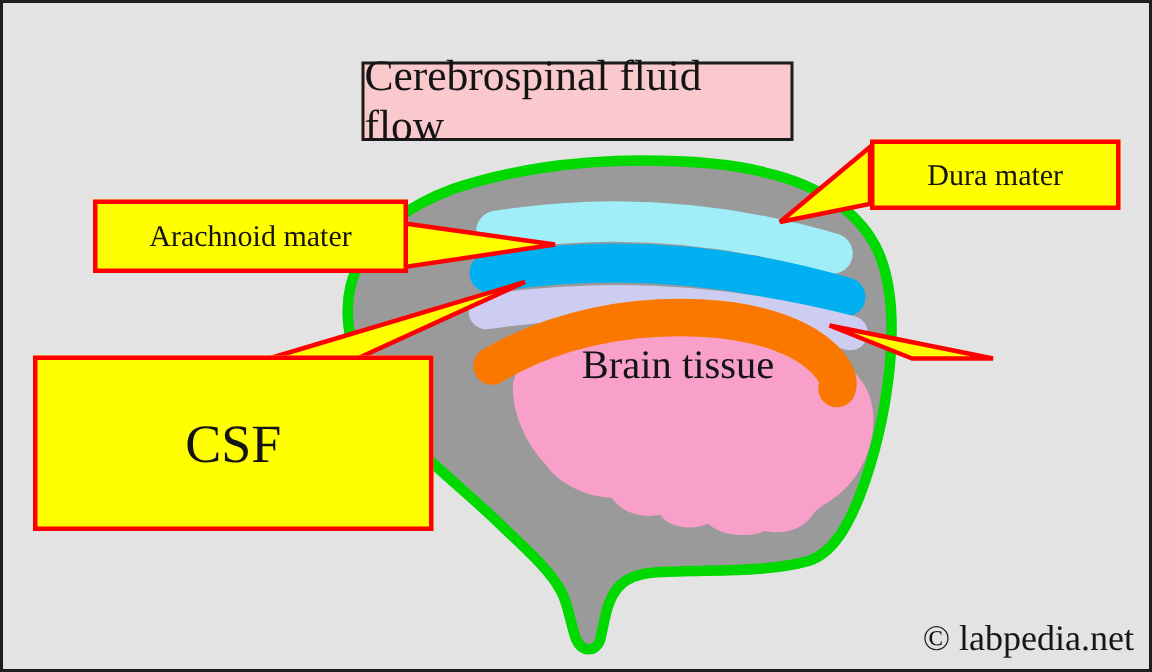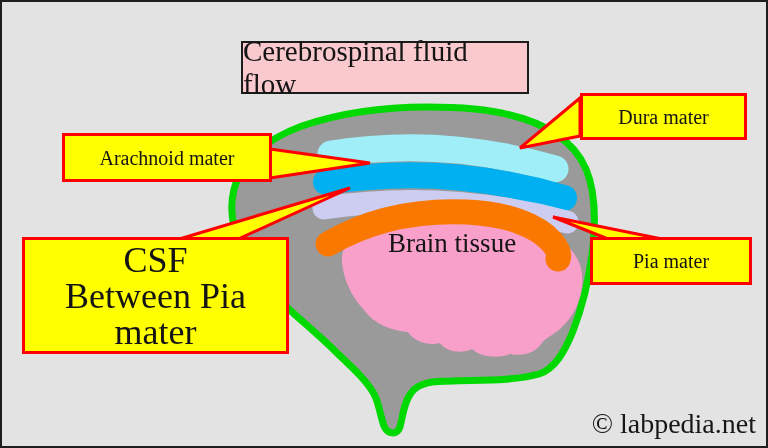--- a/index.html
+++ b/index.html
@@ -27,21 +27,21 @@
     left:20px;top:235px;width:267px;height:117px;
     flex-direction:column;font-size:36px;line-height:36px;
   }
   #pia-box{left:588px;top:235px;width:162px;height:48px;}
   #brain-label{
     position:absolute;left:360px;top:226px;width:180px;
     text-align:center;font-size:27px;color:#141414;
   }
   #watermark{
     position:absolute;right:10px;bottom:6px;
-    font-size:28px;color:#161616;
+    font-size:24px;color:#161616;
   }
 </style>
 </head>
 <body>
 
 <div id="page">
 
   <svg id="diagram-svg" width="768" height="448" viewBox="0 0 768 448">
 
     <path d="M 425 105
@@ -99,24 +99,20 @@
   <div id="dura-box" class="callout single">
     <span>Dura mater</span>
   </div>
 
   <div id="arachnoid-box" class="callout single">
     <span>Arachnoid mater</span>
   </div>
 
   <div id="csf-box" class="callout">
     <div>CSF</div>
-    <div>Between Pia mater</div>
   </div>
 
-  <div id="pia-box" class="callout single">
-    <span>Pia mater</span>
-  </div>
 
   <div id="brain-label">Brain tissue</div>
 
   <div id="watermark">© labpedia.net</div>
 
 </div>
 
 </body></html>

